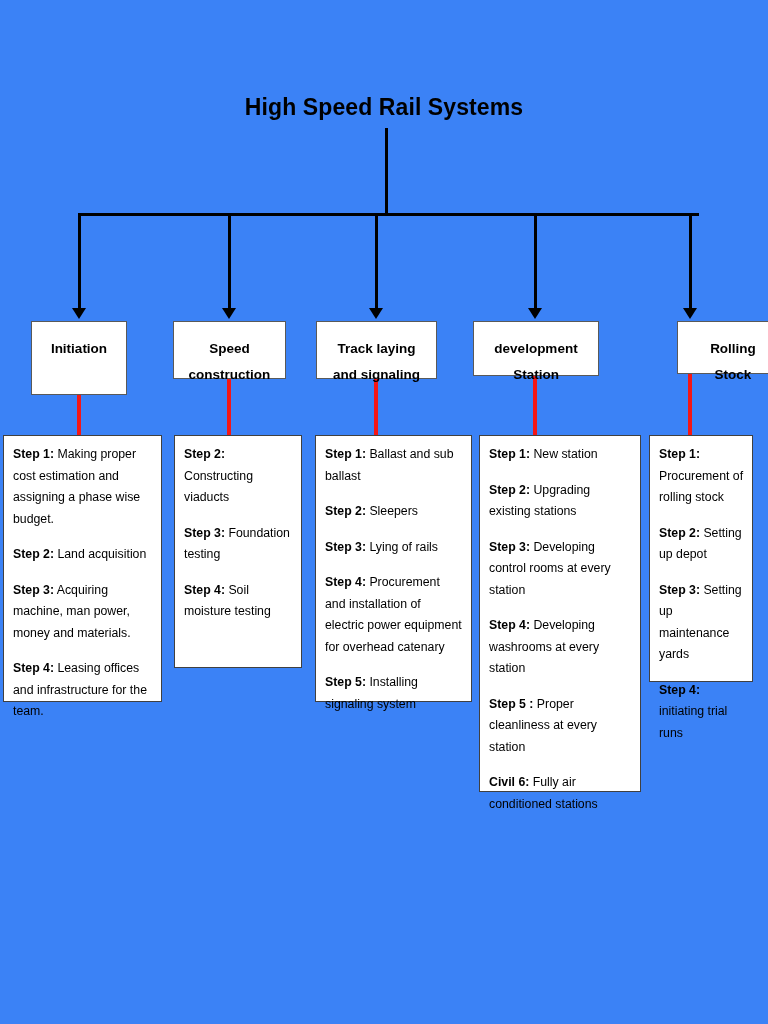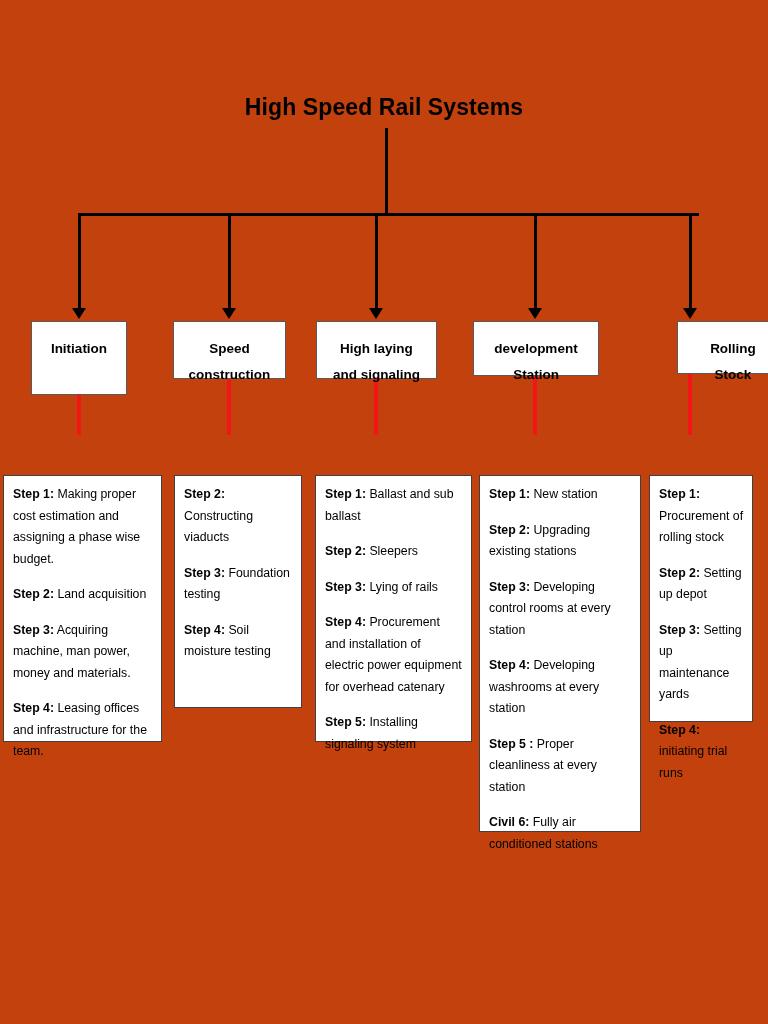--- a/index.html
+++ b/index.html
@@ -9,21 +9,21 @@
     background: #ffffff;
   }
   body {
     font-family: "Liberation Sans", sans-serif;
     color: #000000;
   }
   #page {
     position: relative;
     width: 768px;
     height: 1024px;
-    background: #c2410c;
+    background: #3b82f6;
     overflow: hidden;
   }
 
   
   #diagram-title {
     position: absolute;
     left: 0;
     top: 94px;
     width: 768px;
     text-align: center;
@@ -91,21 +91,20 @@
 
   .detail-box {
     position: absolute;
     box-sizing: border-box;
     border: 1.5px solid #404040;
     background: #ffffff;
     padding: 8px 8px 8px 9px;
     font-size: 12.3px;
     line-height: 21.5px;
     color: #000000;
-    margin-top: 40px;
   }
   .detail-box p {
     margin: 0 0 14px 0;
   }
   .detail-box p:last-child {
     margin-bottom: 0;
   }
   .detail-box p b {
     font-weight: bold;
   }
@@ -142,21 +141,21 @@
 
   <div id="node-boxes">
       <div class="node-box" style="left: 31px; top: 321px; width: 96px; height: 74px;">
         <span class="node-line">Initiation</span>
       </div>
       <div class="node-box" style="left: 173px; top: 321px; width: 113px; height: 58px;">
         <span class="node-line">Speed</span>
         <span class="node-line">construction</span>
       </div>
       <div class="node-box" style="left: 316px; top: 321px; width: 121px; height: 58px;">
-        <span class="node-line">High laying</span>
+        <span class="node-line">Track laying</span>
         <span class="node-line">and signaling</span>
       </div>
       <div class="node-box" style="left: 473px; top: 321px; width: 126px; height: 55px;">
         <span class="node-line">development</span>
         <span class="node-line">Station</span>
       </div>
       <div class="node-box" style="left: 633px; top: 321px; width: 112px; height: 53px; margin-left: 44px;">
         <span class="node-line">Rolling</span>
         <span class="node-line">Stock</span>
       </div>

